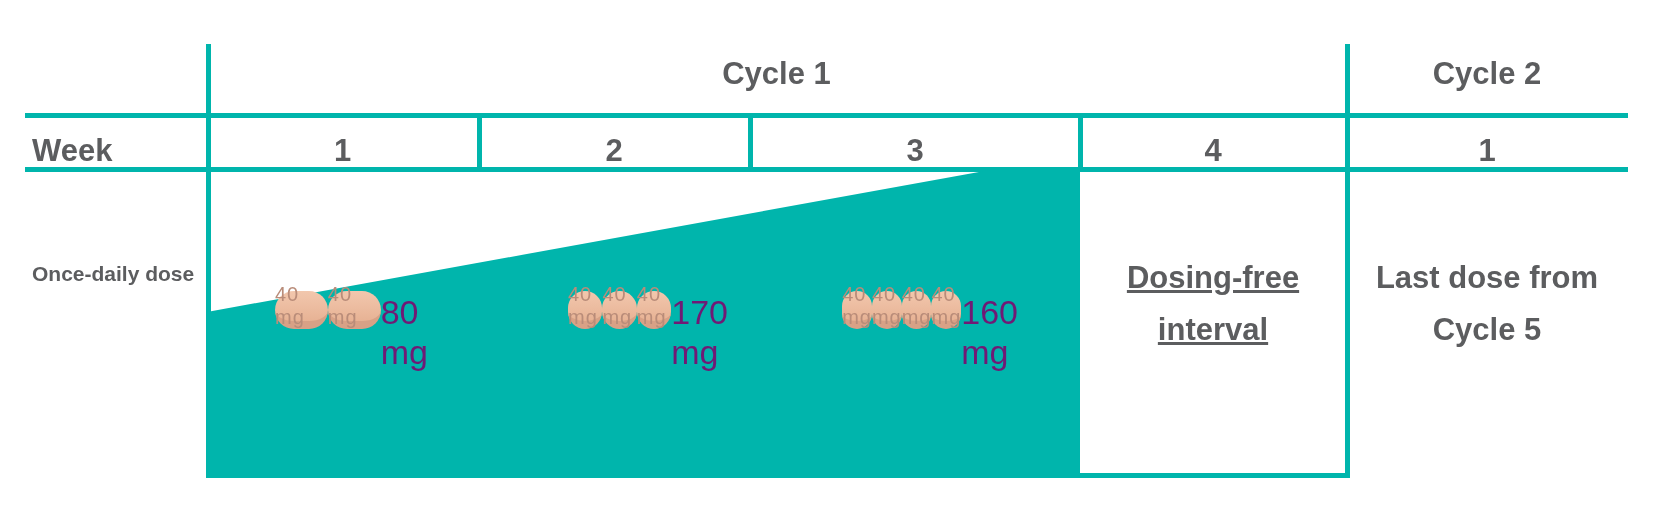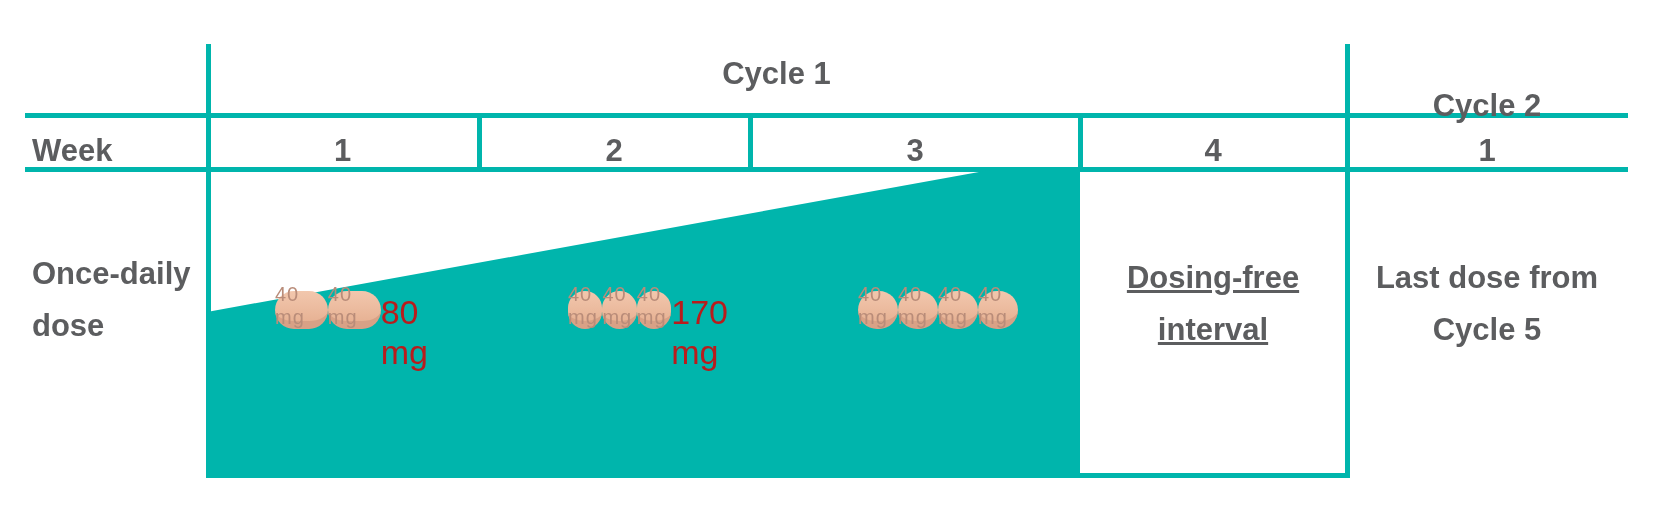--- a/index.html
+++ b/index.html
@@ -13,48 +13,48 @@
   .h3{left:207px;top:473px;width:1139px;height:5px;}
   .vmain1{left:206px;top:44px;width:5px;height:434px;}
   .vmain2{left:1345px;top:44px;width:5px;height:434px;}
   .vw12{left:477px;top:113px;width:5px;height:59px;}
   .vw23{left:748px;top:113px;width:5px;height:59px;}
   .vw34{left:1078px;top:113px;width:5px;height:59px;}
 
   .hdr{position:absolute;top:54px;height:40px;line-height:40px;
        font-size:31px;font-weight:bold;text-align:center;}
   .hdr-c1{left:207px;width:1139px;}
-  .hdr-c2{left:1346px;width:282px;margin-top:32px;}
+  .hdr-c2{left:1346px;width:282px;}
 
   .wk{position:absolute;top:113px;height:59px;display:flex;align-items:center;
       justify-content:center;font-size:31px;font-weight:bold;margin-top:8px;}
   .wk-label{left:32px;width:160px;justify-content:flex-start;}
   .wk1{left:207px;width:271px;}
   .wk2{left:478px;width:272px;}
   .wk3{left:750px;width:330px;}
   .wk4{left:1080px;width:266px;}
   .wkc2{left:1346px;width:282px;}
 
   .dose-label{position:absolute;left:32px;top:248px;width:185px;
-      font-size:31px;font-weight:bold;line-height:52px;}
+      font-size:21px;font-weight:bold;line-height:52px;}
 
   .ramp{position:absolute;left:207px;top:170px;width:873px;height:308px;background:#00b5ac;
       clip-path:polygon(0 142px,783px 0,873px 0,873px 308px,0 308px);}
 
   .stack{position:absolute;top:170px;height:270px;width:160px;display:flex;
       flex-direction:row;justify-content:flex-end;align-items:center;}
   .stack-w1{left:275px;}
   .stack-w2{left:568px;}
   .stack-w3{left:858px;}
   .pill{width:92px;height:30px;margin-top:9px;border-radius:19px;
       background:linear-gradient(180deg,#f2c7ad 0%,#ecbca0 55%,#e7b294 100%);
       border-bottom:8px solid #d8a186;
       display:flex;align-items:center;justify-content:center;
       font-size:20px;color:#b98c79;letter-spacing:1px;}
-  .total{margin-top:13px;font-size:34px;font-weight:normal;color:#b91c1c;height:40px;line-height:40px;}
+  .total{margin-top:13px;font-size:34px;font-weight:normal;color:#701a75;height:40px;line-height:40px;}
 
   .bigcell{position:absolute;top:170px;height:308px;box-sizing:border-box;
       display:flex;align-items:center;justify-content:center;text-align:center;
       font-size:31px;font-weight:bold;line-height:52px;padding-bottom:40px;}
   .cell-w4{left:1080px;width:266px;padding-left:18px;padding-right:18px;text-decoration:underline;}
   .cell-c2{left:1346px;width:282px;}
 </style>
 </head>
 <body>
 
@@ -94,18 +94,19 @@
     <div class="pill">40 mg</div>
     <div class="pill">40 mg</div>
     <div class="total">170 mg</div>
   </div>
 
   <div class="stack stack-w3">
     <div class="pill">40 mg</div>
     <div class="pill">40 mg</div>
     <div class="pill">40 mg</div>
     <div class="pill">40 mg</div>
+    <div class="total">160 mg</div>
   </div>
 
   <div class="bigcell cell-w4">Dosing-free interval</div>
   <div class="bigcell cell-c2">Last dose from Cycle 5</div>
 
 </div>
 
 </body></html>

